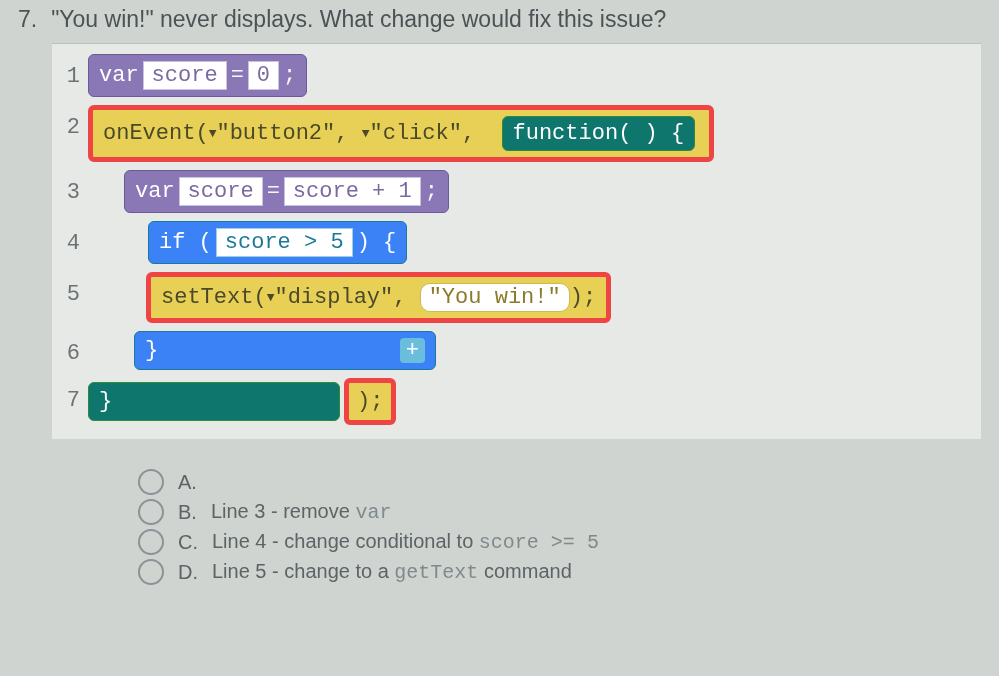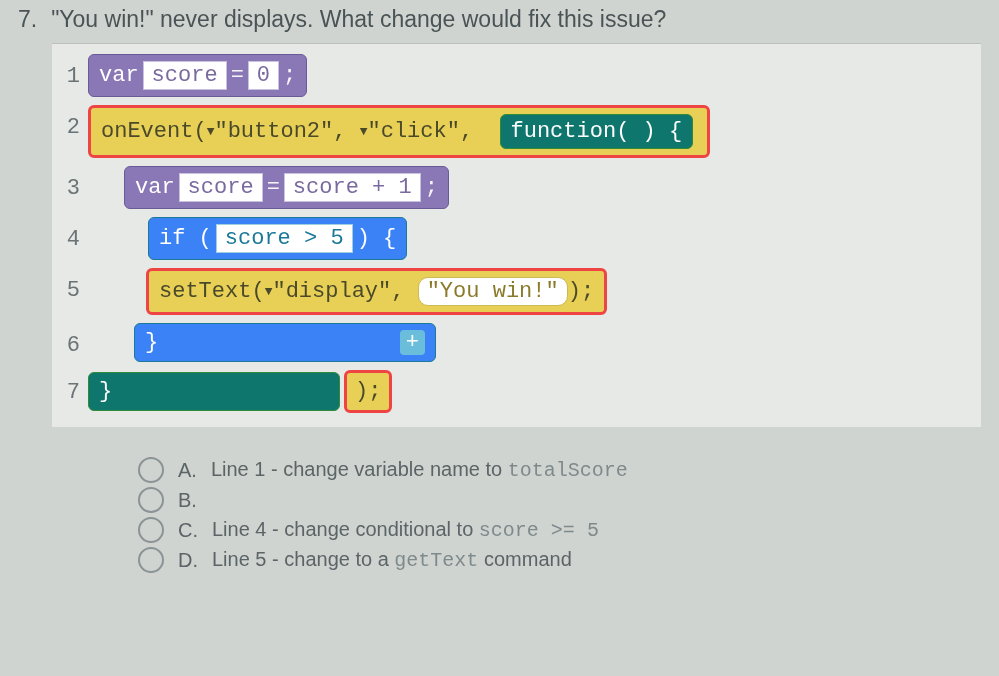--- a/index.html
+++ b/index.html
@@ -66,21 +66,21 @@
     display: inline-flex;
     align-items: center;
     font-family: "Courier New", monospace;
     font-size: 22px;
     padding: 6px 10px;
     border-radius: 6px;
     margin-right: 4px;
     white-space: nowrap;
   }
   .purple { background: #8a77b6; color:#fff; border:1px solid #6b5a98; }
-  .yellow { background: #e8cf56; color:#4a4a2a; border:3px solid #ef4444; }
+  .yellow { background: #e8cf56; color:#4a4a2a; border:5px solid #ef4444; }
   .green  { background: #0f766e; color:#fff; border:1px solid #2f8b35; }
   .blue   { background: #3b82f6; color:#fff; border:1px solid #1c7a99;margin-left:24px; }
 
   .pill {
     display:inline-block;
     background:#fff;
     color:#7a6aa0;
     border-radius:0;
     padding:1px 8px;
     margin:0 4px;
@@ -224,28 +224,28 @@
         </span>
       </div>
     </div>
 
   </div>
 
   <div class="answers">
     <div class="answer-row">
       <span class="radio"></span>
       <span class="ans-label">A.</span>
+    </div>
+    <div class="answer-row">
+      <span class="radio"></span>
+      <span class="ans-label">B.</span>
       <span>
-        <span>Line 1 - change variable name to </span>
-        <span class="code-inline">totalScore</span>
+        <span>Line 3 - remove </span>
+        <span class="code-inline">var</span>
       </span>
-    </div>
-    <div class="answer-row">
-      <span class="radio"></span>
-      <span class="ans-label">B.</span>
     </div>
     <div class="answer-row">
       <span class="radio"></span>
       <span class="ans-label">C.</span>
       <span>
         <span>Line 4 - change conditional to </span>
         <span class="code-inline">score &gt;= 5</span>
       </span>
     </div>
     <div class="answer-row">

